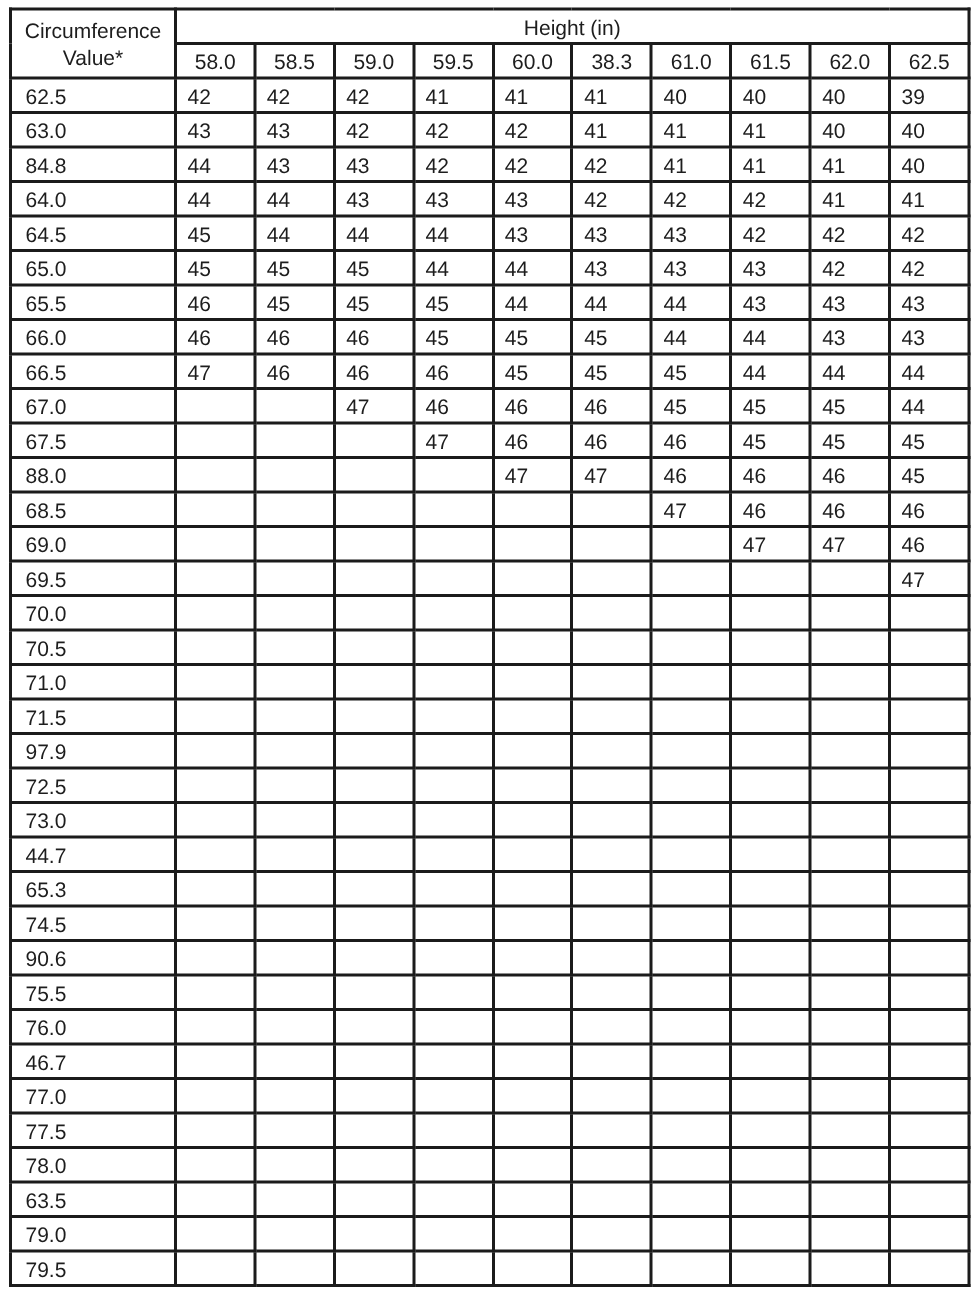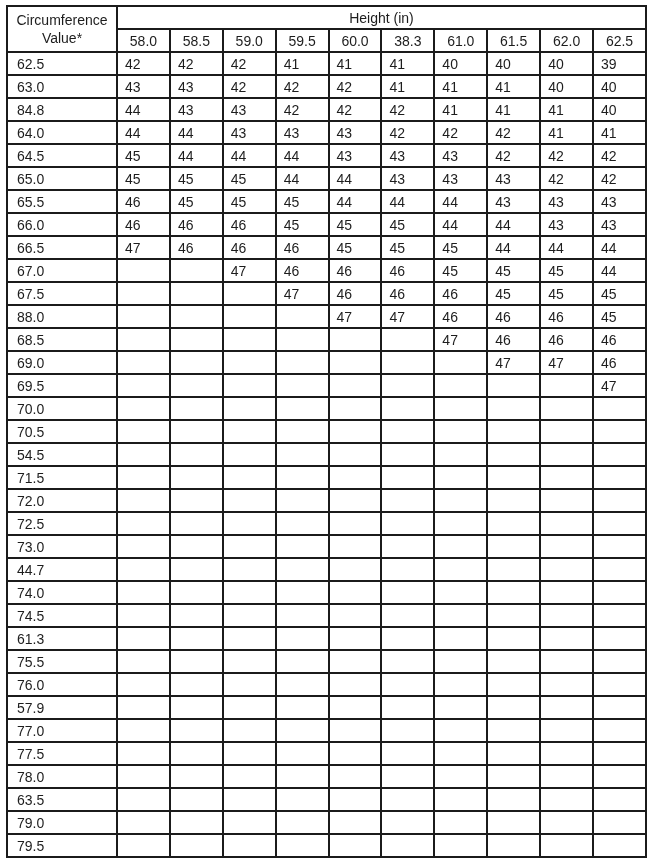--- a/index.html
+++ b/index.html
@@ -278,21 +278,21 @@
         <td class="val"></td>
         <td class="val"></td>
         <td class="val"></td>
         <td class="val"></td>
         <td class="val"></td>
         <td class="val"></td>
         <td class="val"></td>
         <td class="val"></td>
       </tr>
       <tr>
-        <td class="rowlabel">54.5</td>
+        <td class="rowlabel">71.0</td>
         <td class="val"></td>
         <td class="val"></td>
         <td class="val"></td>
         <td class="val"></td>
         <td class="val"></td>
         <td class="val"></td>
         <td class="val"></td>
         <td class="val"></td>
         <td class="val"></td>
         <td class="val"></td>
@@ -304,21 +304,21 @@
         <td class="val"></td>
         <td class="val"></td>
         <td class="val"></td>
         <td class="val"></td>
         <td class="val"></td>
         <td class="val"></td>
         <td class="val"></td>
         <td class="val"></td>
       </tr>
       <tr>
-        <td class="rowlabel">72.0</td>
+        <td class="rowlabel">97.9</td>
         <td class="val"></td>
         <td class="val"></td>
         <td class="val"></td>
         <td class="val"></td>
         <td class="val"></td>
         <td class="val"></td>
         <td class="val"></td>
         <td class="val"></td>
         <td class="val"></td>
         <td class="val"></td>
@@ -356,21 +356,21 @@
         <td class="val"></td>
         <td class="val"></td>
         <td class="val"></td>
         <td class="val"></td>
         <td class="val"></td>
         <td class="val"></td>
         <td class="val"></td>
         <td class="val"></td>
       </tr>
       <tr>
-        <td class="rowlabel">74.0</td>
+        <td class="rowlabel">65.3</td>
         <td class="val"></td>
         <td class="val"></td>
         <td class="val"></td>
         <td class="val"></td>
         <td class="val"></td>
         <td class="val"></td>
         <td class="val"></td>
         <td class="val"></td>
         <td class="val"></td>
         <td class="val"></td>
@@ -382,21 +382,21 @@
         <td class="val"></td>
         <td class="val"></td>
         <td class="val"></td>
         <td class="val"></td>
         <td class="val"></td>
         <td class="val"></td>
         <td class="val"></td>
         <td class="val"></td>
       </tr>
       <tr>
-        <td class="rowlabel">61.3</td>
+        <td class="rowlabel">90.6</td>
         <td class="val"></td>
         <td class="val"></td>
         <td class="val"></td>
         <td class="val"></td>
         <td class="val"></td>
         <td class="val"></td>
         <td class="val"></td>
         <td class="val"></td>
         <td class="val"></td>
         <td class="val"></td>
@@ -421,21 +421,21 @@
         <td class="val"></td>
         <td class="val"></td>
         <td class="val"></td>
         <td class="val"></td>
         <td class="val"></td>
         <td class="val"></td>
         <td class="val"></td>
         <td class="val"></td>
       </tr>
       <tr>
-        <td class="rowlabel">57.9</td>
+        <td class="rowlabel">46.7</td>
         <td class="val"></td>
         <td class="val"></td>
         <td class="val"></td>
         <td class="val"></td>
         <td class="val"></td>
         <td class="val"></td>
         <td class="val"></td>
         <td class="val"></td>
         <td class="val"></td>
         <td class="val"></td>

